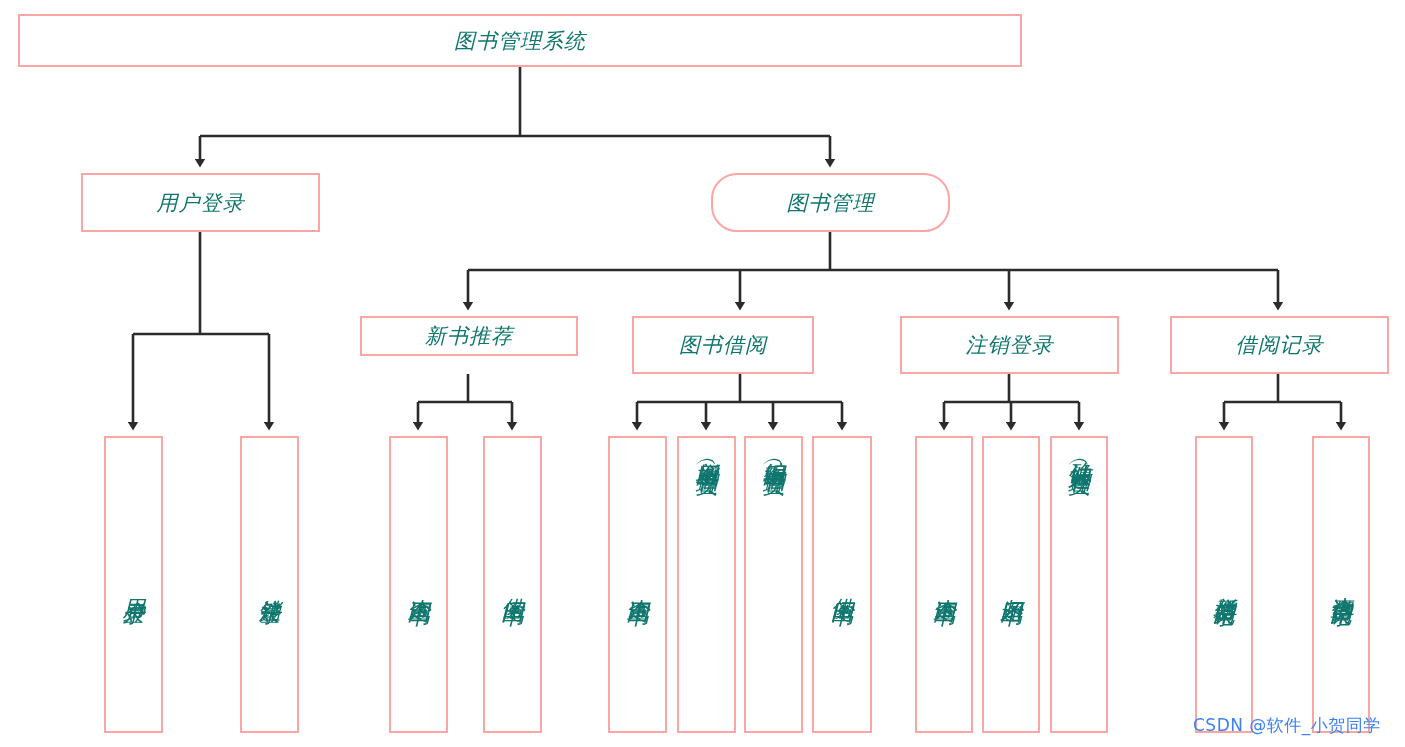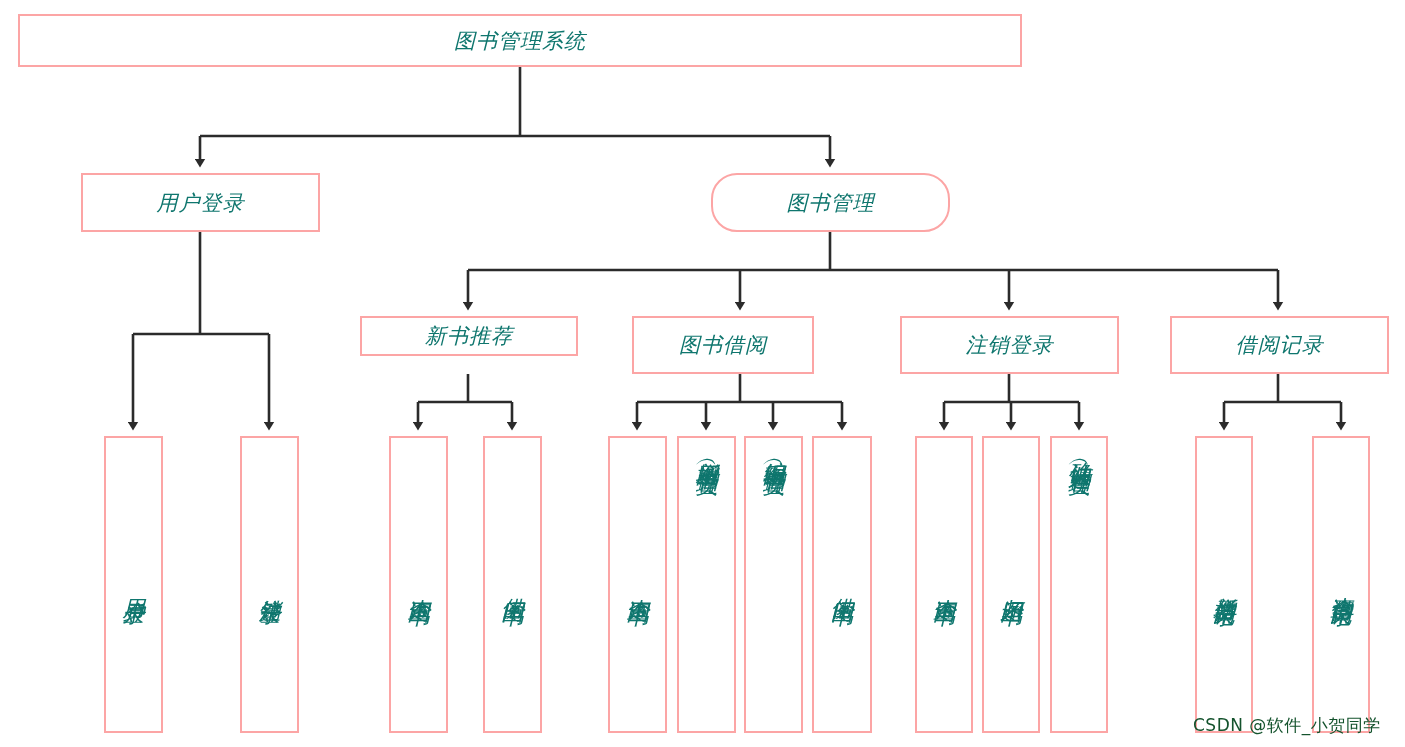--- a/index.html
+++ b/index.html
@@ -52,21 +52,21 @@
   .node.vert.top-align {
     justify-content: flex-start;
   }
   .node-label {
     display: block;
     white-space: pre-wrap;
   }
   .watermark {
     position: absolute;
     font-size: 17px;
-    color: #14532d;
+    color: #3b82f6;
     letter-spacing: 0.5px;
     white-space: nowrap;
     pointer-events: none;
   }
 </style>
 </head>
 <body>
 
 <div id="canvas">
 

